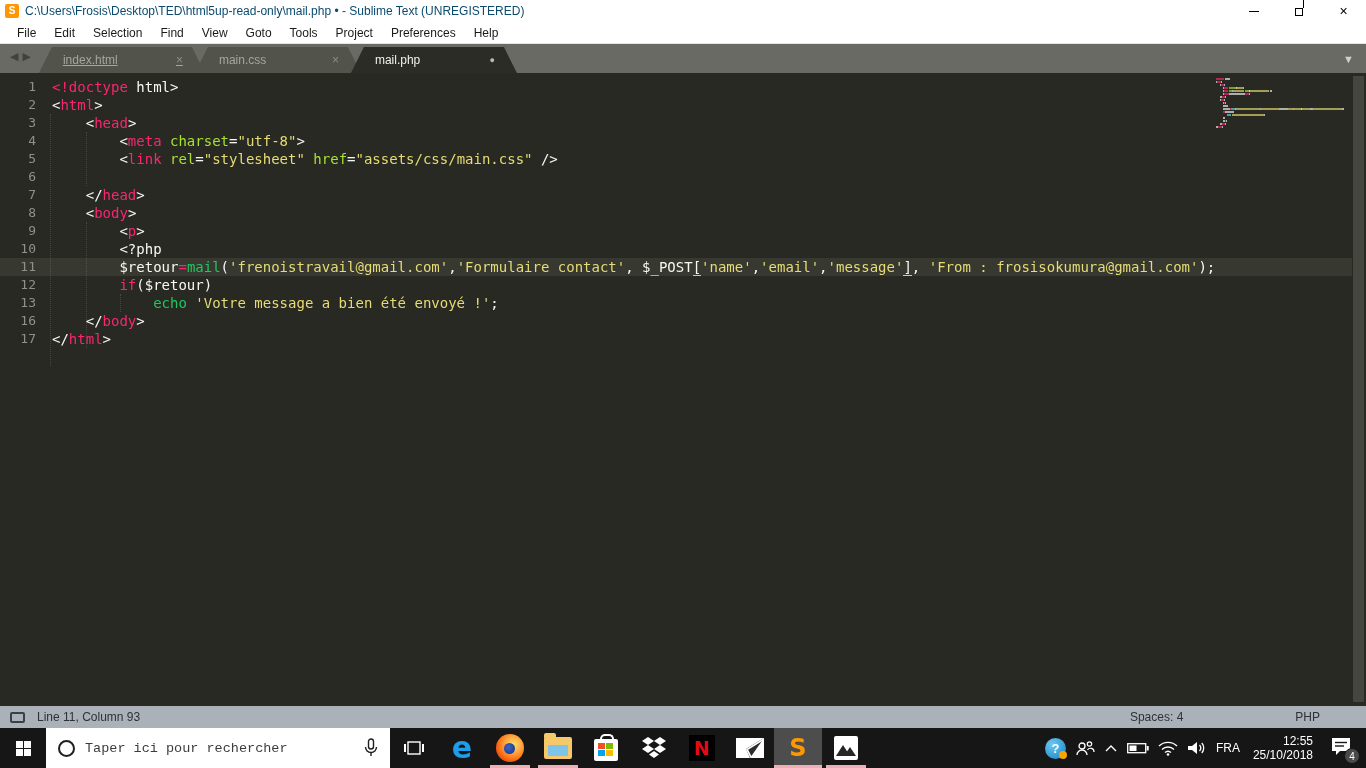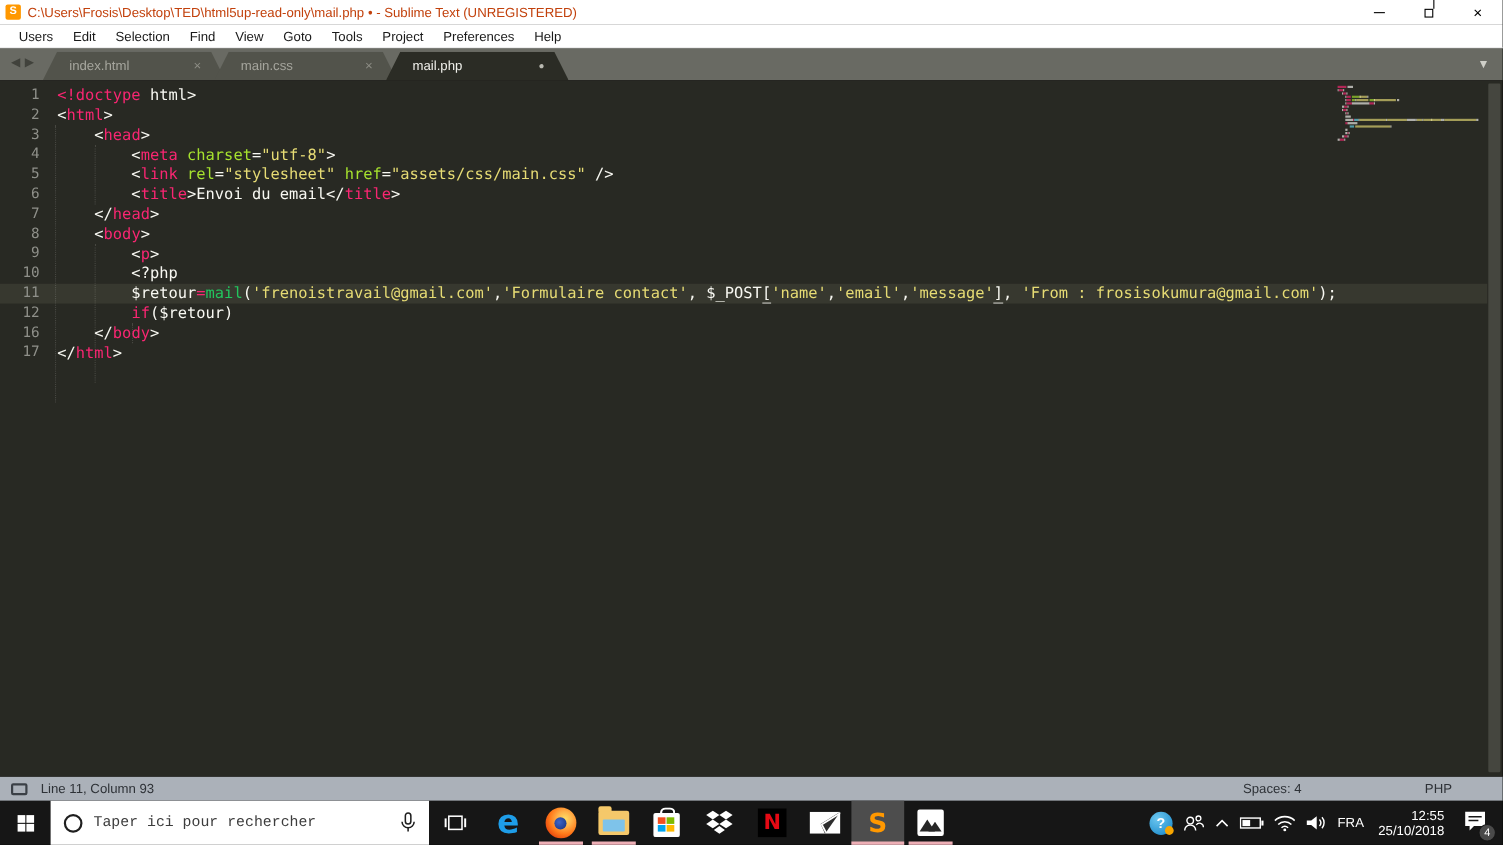--- a/index.html
+++ b/index.html
@@ -4,41 +4,41 @@
 <style>
   * { margin:0; padding:0; box-sizing:border-box; }
   html,body { width:1366px; height:768px; overflow:hidden; background:#000;
               font-family:"Liberation Sans", sans-serif; }
   .window { position:absolute; inset:0; display:flex; flex-direction:column; }
 
   
   .titlebar { height:22px; background:#ffffff; display:flex; align-items:center; position:relative; }
   .app-ico { width:14px; height:14px; margin:0 6px 0 5px; background:#ff9800; border-radius:2px;
              color:#fff; font-size:10px; font-weight:bold; text-align:center; line-height:14px; }
-  .title-text { font-size:12px; color:#c2410c; }
+  .title-text { font-size:12px; color:#0c4a6e; }
   .win-controls { position:absolute; right:0; top:0; height:22px; display:flex; }
   .win-btn { width:45px; height:22px; display:flex; align-items:center; justify-content:center; }
   .ic-min { width:10px; height:1px; background:#000; }
   .ic-restore { width:8px; height:8px; border:1px solid #000; position:relative; background:#fff; margin-top:2px; }
   .ic-restore:before { content:""; position:absolute; left:2px; bottom:2px; width:8px; height:8px; border:1px solid #000; border-bottom:none; border-left:none; background:transparent; margin-left:-3px; margin-bottom:5px;}
   .ic-close { font-size:14px; color:#000; line-height:1; }
 
   
   .menubar { height:22px; background:#ffffff; display:flex; align-items:center; padding-left:8px; border-bottom:1px solid #e5e5e5;}
   .menu-item { font-size:12px; color:#1a1a1a; padding:0 9px; height:100%; display:flex; align-items:center; }
 
   
   .tabbar { height:29px; background:#696a63; display:flex; align-items:flex-end; position:relative; }
   .tab-nav { display:flex; gap:4px; align-items:center; height:100%; padding:0 8px 4px 10px; }
   .tab-nav span { color:#41423c; font-size:11px; }
   .tabs { display:flex; height:26px; }
   .tab { width:166px; height:26px; display:flex; align-items:center; justify-content:space-between;
          padding:0 22px 0 24px; background:#52534b; clip-path:polygon(13px 0, calc(100% - 13px) 0, 100% 100%, 0 100%);
          margin-left:-10px; font-size:12px; color:#a6a69e; }
-  .tab:first-child { margin-left:0; }
+  .tab:first-child { margin-left:0;text-decoration:underline; }
   .tab.active { background:#2b2c25; color:#f1f1ec; z-index:3; }
   .tab-x { color:#8e8e86; font-size:12px; }
   .tab.active .tab-x { color:#b9b9b1; font-size:9px; }
   .tab-overflow { position:absolute; right:12px; top:9px; color:#cfcfc8; font-size:11px; }
 
   
   .editor { flex:1; background:#282923; position:relative; overflow:hidden; }
   .hl-row { position:absolute; left:0; right:14px; height:18px; background:#37382f; top:0; }
   .code-wrap { position:absolute; inset:0; padding-top:5px; font-family:"DejaVu Sans Mono", monospace;
                font-size:14px; line-height:18px; }
@@ -124,21 +124,21 @@
       <div class="win-btn">
           <div class="ic-restore"></div>
         </div>
       <div class="win-btn">
           <div class="ic-close">×</div>
         </div>
     </div>
   </div>
 
   <div class="menubar" id="menubar">
-      <div class="menu-item">Users</div>
+      <div class="menu-item">File</div>
       <div class="menu-item">Edit</div>
       <div class="menu-item">Selection</div>
       <div class="menu-item">Find</div>
       <div class="menu-item">View</div>
       <div class="menu-item">Goto</div>
       <div class="menu-item">Tools</div>
       <div class="menu-item">Project</div>
       <div class="menu-item">Preferences</div>
       <div class="menu-item">Help</div>
     </div>
@@ -170,27 +170,28 @@
     <div class="guide" style="left:50px; top:41px; height:252px;"></div>
     <div class="guide" style="left:86px; top:59px; height:54px;"></div>
     <div class="guide" style="left:86px; top:149px; height:126px;"></div>
     <div class="guide" style="left:120px; top:221px; height:18px;"></div>
     <div class="code-wrap" id="code">
         <div class="cl"><span class="ln">1</span><span class="ct"><span class="tk-p">&lt;!doctype</span><span class="tk-w"> html&gt;</span></span></div>
         <div class="cl"><span class="ln">2</span><span class="ct"><span class="tk-w">&lt;</span><span class="tk-p">html</span><span class="tk-w">&gt;</span></span></div>
         <div class="cl"><span class="ln">3</span><span class="ct"><span class="tk-w">    &lt;</span><span class="tk-p">head</span><span class="tk-w">&gt;</span></span></div>
         <div class="cl"><span class="ln">4</span><span class="ct"><span class="tk-w">        &lt;</span><span class="tk-p">meta</span><span class="tk-w"> </span><span class="tk-g">charset</span><span class="tk-w">=</span><span class="tk-y">"utf-8"</span><span class="tk-w">&gt;</span></span></div>
         <div class="cl"><span class="ln">5</span><span class="ct"><span class="tk-w">        &lt;</span><span class="tk-p">link</span><span class="tk-w"> </span><span class="tk-g">rel</span><span class="tk-w">=</span><span class="tk-y">"stylesheet"</span><span class="tk-w"> </span><span class="tk-g">href</span><span class="tk-w">=</span><span class="tk-y">"assets/css/main.css"</span><span class="tk-w"> /&gt;</span></span></div>
-        <div class="cl"><span class="ln">6</span><span class="ct"><span class="tk-w">        &lt;</span><span class="tk-p">title</span><span class="tk-w">&gt;Envoi du email&lt;/</span><span class="tk-p">title</span><span class="tk-w">&gt;</span></span></div>
+        <div class="cl"><span class="ln">6</span></div>
         <div class="cl"><span class="ln">7</span><span class="ct"><span class="tk-w">    &lt;/</span><span class="tk-p">head</span><span class="tk-w">&gt;</span></span></div>
         <div class="cl"><span class="ln">8</span><span class="ct"><span class="tk-w">    &lt;</span><span class="tk-p">body</span><span class="tk-w">&gt;</span></span></div>
         <div class="cl"><span class="ln">9</span><span class="ct"><span class="tk-w">        &lt;</span><span class="tk-p">p</span><span class="tk-w">&gt;</span></span></div>
         <div class="cl"><span class="ln">10</span><span class="ct"><span class="tk-w">        &lt;?php</span></span></div>
         <div class="cl"><span class="ln">11</span><span class="ct"><span class="tk-w">        $retour</span><span class="tk-p">=</span><span class="tk-c">mail</span><span class="tk-w">(</span><span class="tk-y">'frenoistravail@gmail.com'</span><span class="tk-w">,</span><span class="tk-y">'Formulaire contact'</span><span class="tk-w">, $_POST</span><span class="tk-u">[</span><span class="tk-y">'name'</span><span class="tk-w">,</span><span class="tk-y">'email'</span><span class="tk-w">,</span><span class="tk-y">'message'</span><span class="tk-u">]</span><span class="tk-w">, </span><span class="tk-y">'From : frosisokumura@gmail.com'</span><span class="tk-w">);</span></span></div>
         <div class="cl"><span class="ln">12</span><span class="ct"><span class="tk-w">        </span><span class="tk-p">if</span><span class="tk-w">($retour)</span></span></div>
+        <div class="cl"><span class="ln">13</span><span class="ct"><span class="tk-w">            </span><span class="tk-c">echo</span><span class="tk-w"> </span><span class="tk-y">'Votre message a bien été envoyé !'</span><span class="tk-w">;</span></span></div>
         <div class="cl"><span class="ln">16</span><span class="ct"><span class="tk-w">    &lt;/</span><span class="tk-p">body</span><span class="tk-w">&gt;</span></span></div>
         <div class="cl"><span class="ln">17</span><span class="ct"><span class="tk-w">&lt;/</span><span class="tk-p">html</span><span class="tk-w">&gt;</span></span></div>
       </div>
     <div class="minimap" id="minimap">
         <div class="mm-row">
           <span style="width: 8.37px; background: rgb(249, 38, 114); opacity: 0.65;"></span>
           <span style="width: 0.93px;"></span>
           <span style="width: 4.65px; background: rgb(248, 248, 242); opacity: 0.65;"></span>
         </div>
         <div class="mm-row">

